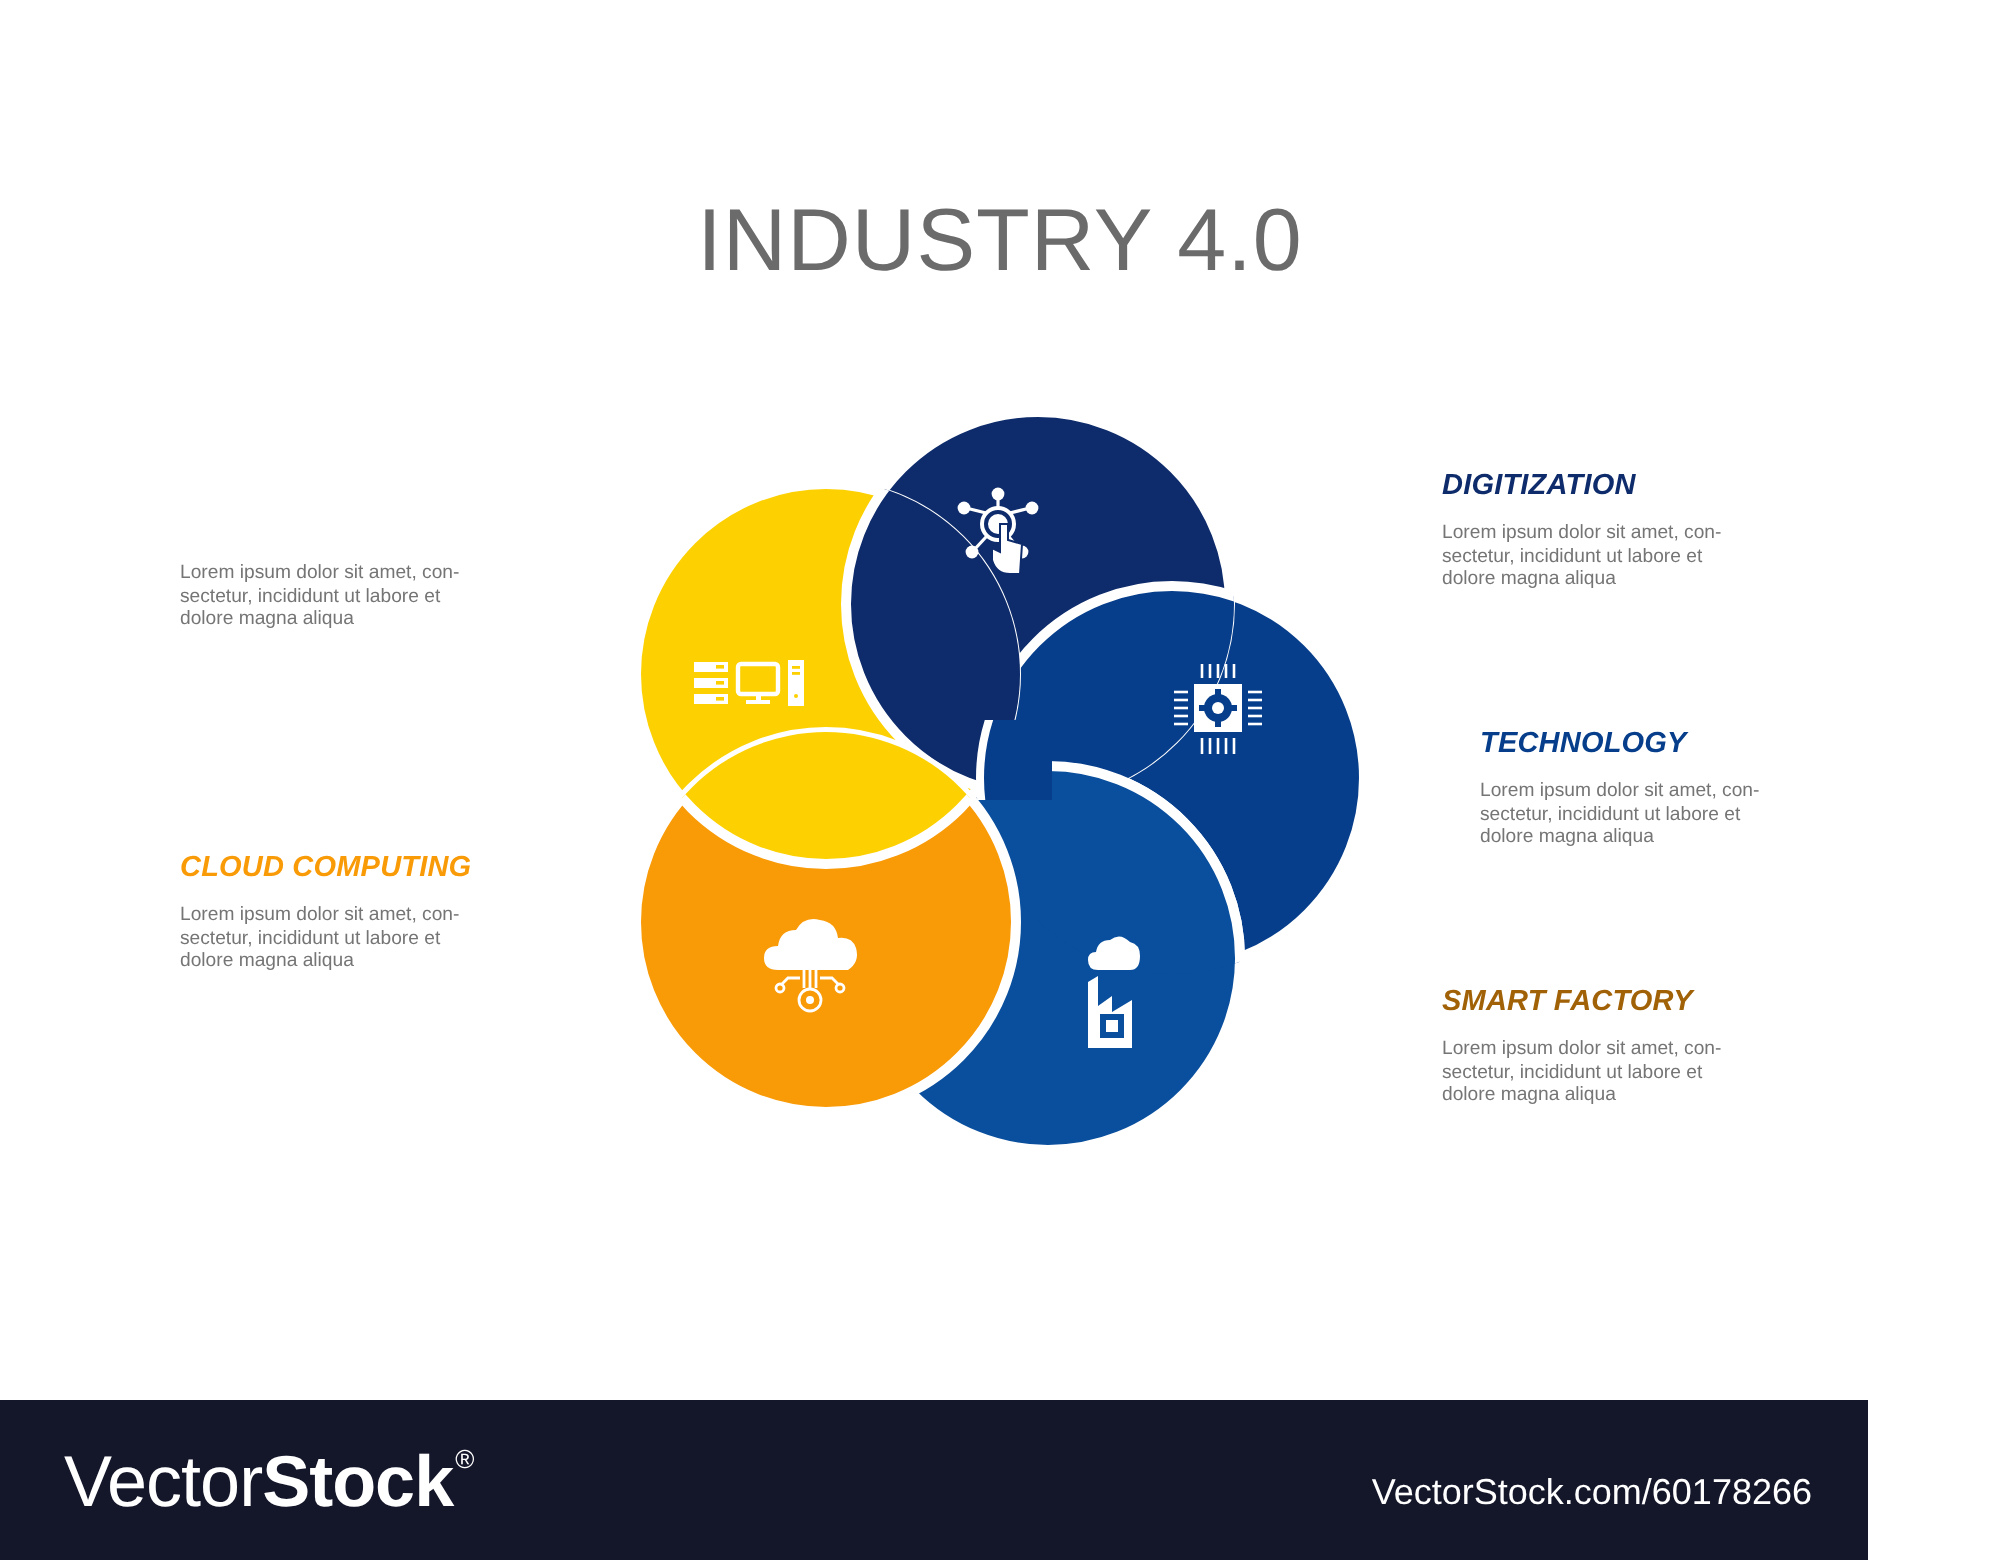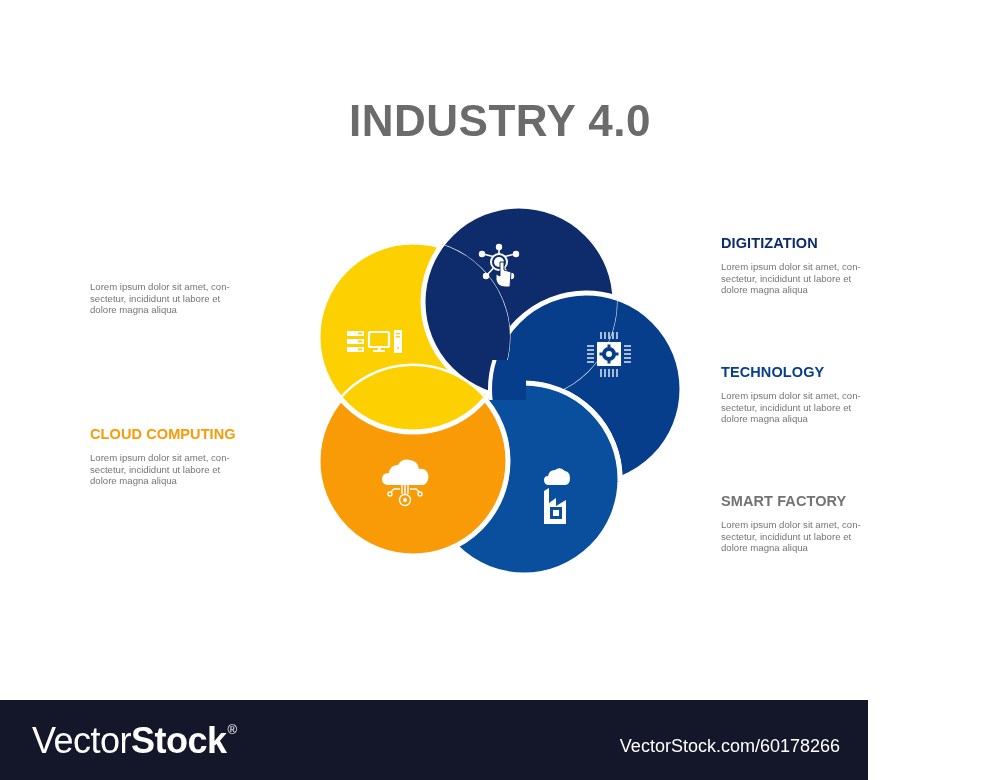--- a/index.html
+++ b/index.html
@@ -1,32 +1,32 @@
 <!DOCTYPE html>
 <html><head>
 <meta charset="utf-8">
 <style>
   * { margin: 0; padding: 0; box-sizing: border-box; }
   html, body { width: 1000px; height: 780px; background: #ffffff; overflow: hidden; }
   body { position: relative; font-family: "Liberation Sans", sans-serif; }
   .title {
     position: absolute; left: 0; top: 96px; width: 1000px; text-align: center;
-    font-size: 44px; color: #6b6b6b; letter-spacing: 0.5px; font-weight: bold;
+    font-size: 44px; color: #6b6b6b; letter-spacing: 0.5px; font-weight: normal;
   }
   .block { position: absolute; width: 200px; }
-  .block .heading { font-weight: bold; font-size: 14.5px; letter-spacing: 0.1px; }
+  .block .heading { font-weight: bold; font-size: 14.5px; letter-spacing: 0.1px; font-style: italic; }
   .block .desc { margin-top: 10px; font-size: 9.6px; line-height: 11.6px; color: #757575; width: 160px; }
   #b-computing { left: 90px; top: 271px; }
   #b-cloud { left: 90px; top: 426px; }
   #b-digit { left: 721px; top: 235px; }
-  #b-tech { left: 721px; top: 364px; }
+  #b-tech { left: 740px; top: 364px; }
   #b-smart { left: 721px; top: 493px; }
   .diagram { position: absolute; left: 0; top: 0; }
   .footer {
-    position: absolute; left: 0; top: 700px; width: 868px; height: 80px; background: #14162a;
+    position: absolute; left: 0; top: 700px; width: 934px; height: 80px; background: #14162a;
   }
   .logo {
     position: absolute; left: 32px; top: 20px; color: #ffffff; font-size: 36px; letter-spacing: -0.5px;
   }
   .logo .thin { font-weight: normal; }
   .logo .bold { font-weight: bold; }
   .logo sup { font-size: 13px; vertical-align: top; position: relative; top: 2px; margin-left: 1px; }
   .url {
     position: absolute; right: 28px; top: 36px; color: #ffffff; font-size: 18px;
   }
@@ -204,21 +204,21 @@
 <div class="block" id="b-tech">
   <div class="heading" style="color:#073E8B">TECHNOLOGY</div>
   <div class="desc">
     <div>Lorem ipsum dolor sit amet, con-</div>
     <div>sectetur, incididunt ut labore et</div>
     <div>dolore magna aliqua</div>
   </div>
 </div>
 
 <div class="block" id="b-smart">
-  <div class="heading" style="color:#737373">SMART FACTORY</div>
+  <div class="heading" style="color:#a16207">SMART FACTORY</div>
   <div class="desc">
     <div>Lorem ipsum dolor sit amet, con-</div>
     <div>sectetur, incididunt ut labore et</div>
     <div>dolore magna aliqua</div>
   </div>
 </div>
 
 <div class="footer">
   <div class="logo">
     <span class="thin">Vector</span><span class="bold">Stock</span><sup>®</sup>

